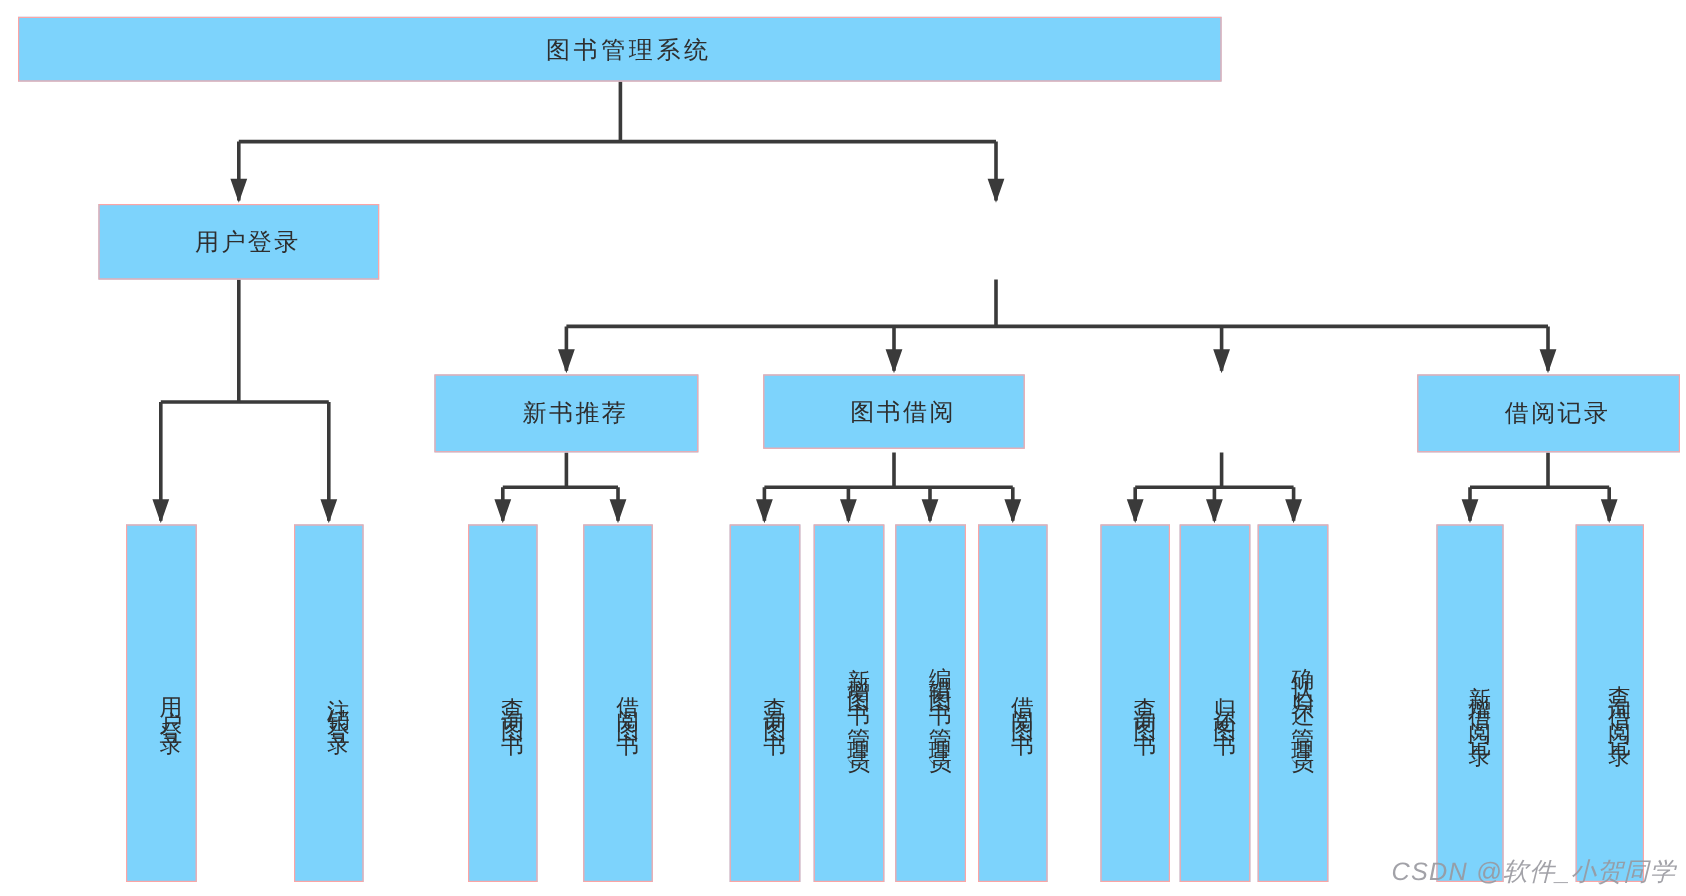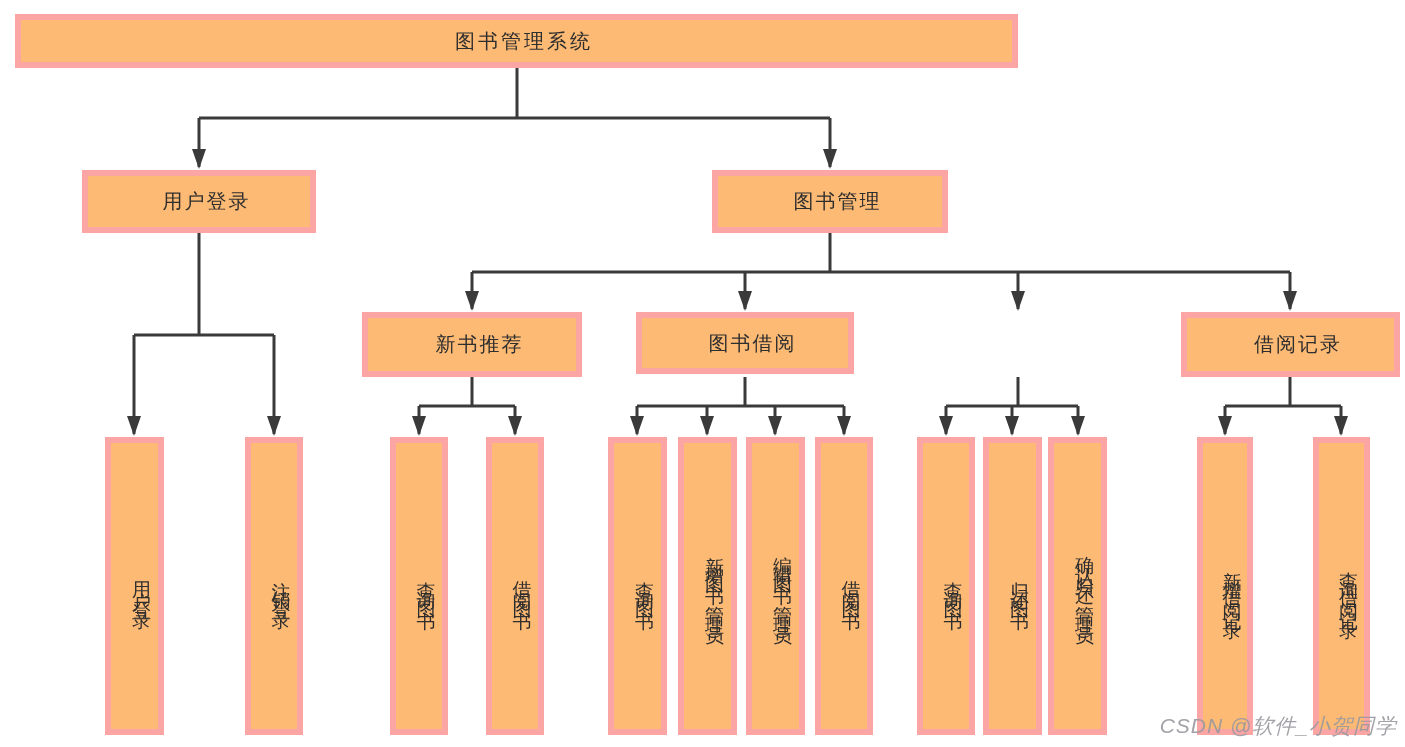--- a/index.html
+++ b/index.html
@@ -17,22 +17,22 @@
   }
   .connectors {
     position: absolute;
     left: 0;
     top: 0;
     pointer-events: none;
   }
   .node {
     position: absolute;
     box-sizing: border-box;
-    border: 6px solid #fca5a5;
-    background: #fdba74;
+    border: 1px solid #fca5a5;
+    background: #7dd3fc;
     display: flex;
     align-items: center;
     justify-content: center;
     color: #2e2e2e;
     padding-left: 15px;
   }
   .node.h span {
     font-size: 20px;
     letter-spacing: 2px;
     white-space: nowrap;
@@ -87,23 +87,20 @@
       M1218 416 h14 L1225 436 Z  M1334 416 h14 L1341 436 Z"></path>
   </svg>
 
   <div class="node h root" style="left:15px; top:14px; width:1003px; height:54px;">
     <span>图书管理系统</span>
   </div>
 
   <div class="node h" style="left:82px; top:170px; width:234px; height:63px;">
     <span>用户登录</span>
   </div>
-  <div class="node h" style="left:712px; top:170px; width:236px; height:63px;">
-    <span>图书管理</span>
-  </div>
 
   <div class="node h" style="left:362px; top:312px; width:220px; height:65px;">
     <span>新书推荐</span>
   </div>
   <div class="node h" style="left:636px; top:312px; width:218px; height:62px;">
     <span>图书借阅</span>
   </div>
   <div class="node h" style="left:1181px; top:312px; width:219px; height:65px;">
     <span>借阅记录</span>
   </div>

